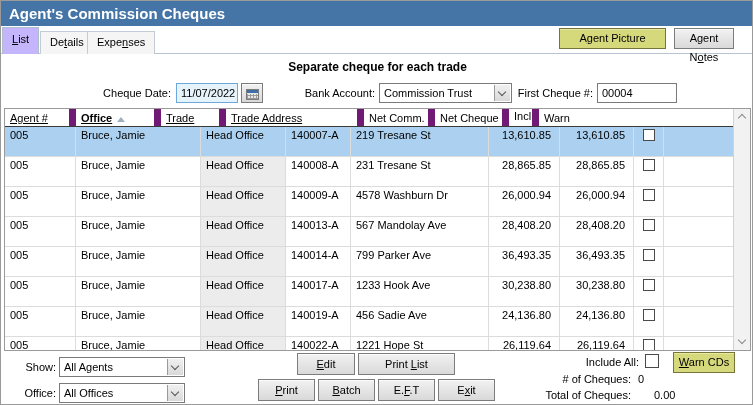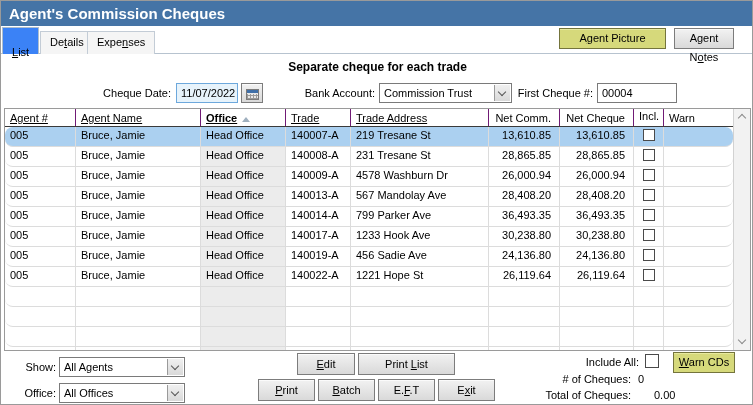--- a/index.html
+++ b/index.html
@@ -15,21 +15,21 @@
     background:var(--title,#4574a6);
     color:#fff; font-weight:bold; font-size:15px; line-height:25px; padding-left:8px;
   }
   
   .tabrow { position:absolute; left:0; top:25px; width:753px; height:28px; }
   .tabrow .rule { position:absolute; left:0; bottom:0; width:753px; height:1px; background:#b7c3cf; }
   .tab {
     position:absolute; bottom:0; height:23px; padding:4px 9px 0 9px;
     background:#f5f5f5; border:1px solid #c3ccd6; border-bottom:none; cursor:default;
   }
-  .tab.active { height:27px; padding-top:18px; background:#3b82f6; border-color:#aebecd; z-index:2; }
+  .tab.active { height:27px; padding-top:5px; background:#c4b5fd; border-color:#aebecd; z-index:2; }
   .tab-list { left:1px; } .tab-details { left:39px; } .tab-expenses { left:86px; }
   .mn-u { text-decoration:underline; }
   .btn {
     display:inline-block; text-align:center;
     background:linear-gradient(#f2f2f2,#d9d9d9); border:1px solid #7c7c7c;
     box-shadow:inset 0 1px 0 #fbfbfb; font-size:11px; color:#000; cursor:default;
   }
   .btn.yellow { background:var(--accent,#d6d97b); box-shadow:inset 0 1px 0 #e8ea9e; border-color:#74743c; }
   .btn-agent-picture { position:absolute; left:558px; top:2px; width:107px; height:21px; line-height:19px; }
   .btn-agent-notes   { position:absolute; left:673px; top:2px; width:60px;  height:21px; line-height:19px; }
@@ -53,30 +53,30 @@
     border-left:1px solid #555; border-bottom:1px solid #555; transform:rotate(-45deg);
   }
   .combo-bank   { left:378px; top:82px; width:133px; }
   .first-cheque { left:596px; top:82px; width:80px; }
   
   .grid {
     position:absolute; left:3px; top:107px; width:747px; height:243px;
     border:1px solid #9a9a9a; background:#fff; overflow:hidden;
   }
   .thead { display:flex; height:18px; background:#fff; border-bottom:1px solid #3a3a3a; }
-  .hcell { padding:3px 4px 0 5px; border-right:1px solid #701a75; overflow:hidden; white-space:nowrap; }
+  .hcell { padding:3px 4px 0 5px; border-right:7px solid #701a75; overflow:hidden; white-space:nowrap; }
   .hu { text-decoration:underline; }
   .sorted .hu { font-weight:bold; }
   .sort-arrow {
     display:inline-block; width:0; height:0; margin-left:5px;
     border-left:4px solid transparent; border-right:4px solid transparent;
     border-bottom:5px solid #9fb0bf;
   }
   .tbody { position:relative; width:728px; overflow:hidden; height:223px; }
-  .trow { display:flex; height:20px; border-bottom:1px solid #dcdcdc; background:#fff;border-radius:8px; }
+  .trow { display:flex; height:30px; border-bottom:1px solid #dcdcdc; background:#fff; }
   .cell { padding:2px 4px 0 5px; border-right:1px solid #dcdcdc; overflow:hidden; white-space:nowrap; }
   .c0{width:71px}.c1{width:125px}.c2{width:85px}.c3{width:65px}.c4{width:138px}
   .c5{width:71px;text-align:right;padding-right:8px}
   .c6{width:74px;text-align:right;padding-right:8px}
   .c7{width:30px;text-align:center;padding-top:1px}
   .c8{width:69px;border-right:none}
   .office-col { background:#ececec; }
   .trow.sel { background:var(--sel,#abd0f0); }
   .trow.sel .office-col { background:transparent; }
   .checkbox {
@@ -143,21 +143,20 @@
       <span class="chev"></span>
     </span>
   </div>
 
   <div class="lbl r" style="left:514px;top:86px;width:78px;">First Cheque #:</div>
   <div class="field first-cheque">00004</div>
 
   <div class="grid">
     <div class="thead">
         <div class="hcell c0"><span class="hu">Agent #</span></div>
-        <div class="hcell c1"><span class="hu">Agent Name</span></div>
         <div class="hcell c2 sorted"><span class="hu">Office</span><span class="sort-arrow"></span></div>
         <div class="hcell c3"><span class="hu">Trade</span></div>
         <div class="hcell c4"><span class="hu">Trade Address</span></div>
         <div class="hcell c5"><span class="">Net Comm.</span></div>
         <div class="hcell c6"><span class="">Net Cheque</span></div>
         <div class="hcell c7"><span class="">Incl.</span></div>
         <div class="hcell c8"><span class="">Warn</span></div>
       </div>
     <div class="tbody">
         <div class="trow sel">

